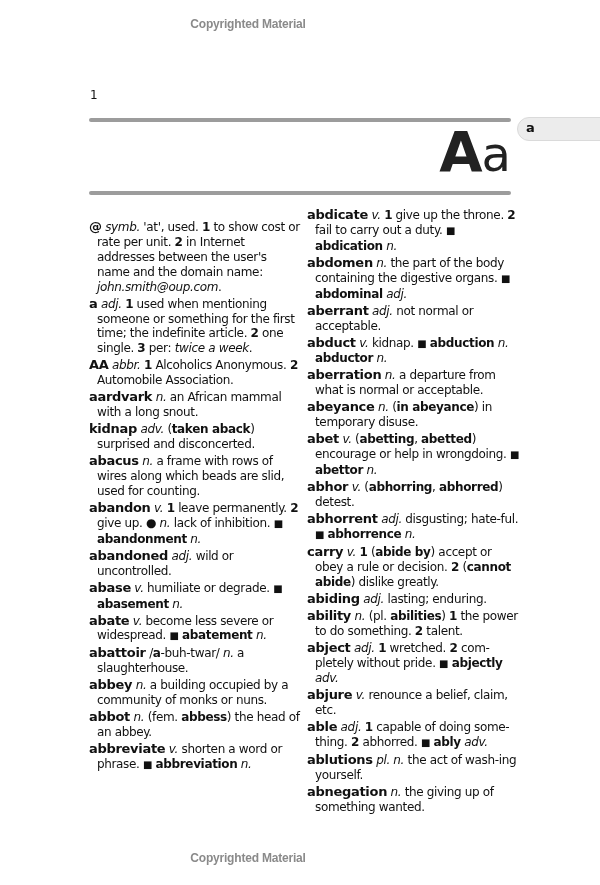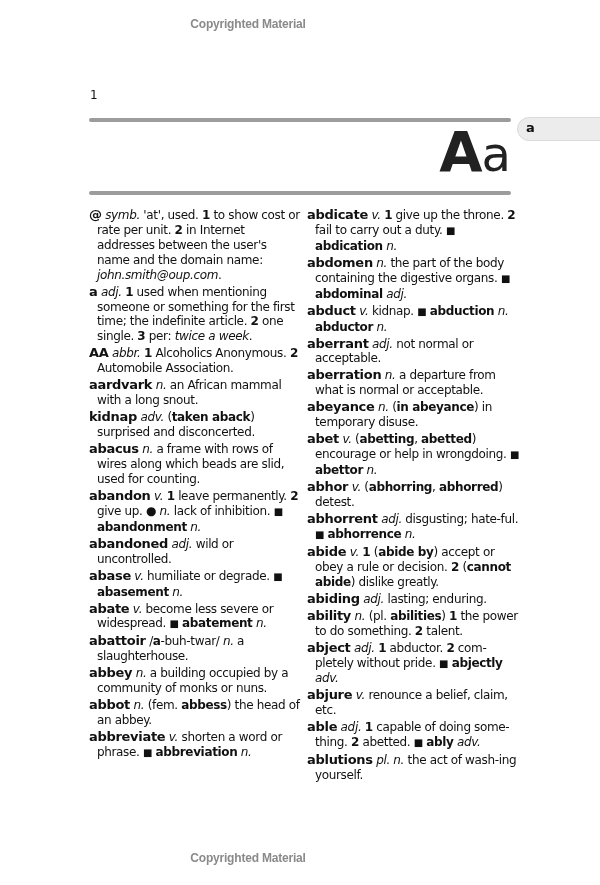--- a/index.html
+++ b/index.html
@@ -38,21 +38,21 @@
       box-sizing: border-box;
     }
     .thumb-tab span {
       position: absolute; left: 8px; top: 2px; font-weight: bold; font-size: 13px; color: #111;
     }
     .column {
       position: absolute; top: 208px; width: 212px;
       font-family: "DejaVu Sans", sans-serif; font-size: 12px; line-height: 14.9px;
       letter-spacing: -0.35px;
     }
-    .column.left { left: 89px; }
+    .column.left { left: 89px; margin-top: 12px; }
     .column.right { left: 307px; }
     .entry { margin: 0 0 2.1px 0; padding-left: 8px; text-indent: -8px; }
     .hw { font-weight: bold; font-size: 13px; letter-spacing: -0.3px; }
     .b { font-weight: bold; }
     .i { font-style: italic; }
     .sq { font-size: 10px; }
   </style>
 </head>
 <body>
 
@@ -80,29 +80,30 @@
     <div class="entry"><span class="hw">abase</span><span class="i"> v.</span><span> humiliate or degrade. </span><span class="sq">■</span><span> </span><span class="b">abasement</span><span> </span><span class="i">n.</span></div>
     <div class="entry"><span class="hw">abate</span><span class="i"> v.</span><span> become less severe or widespread. </span><span class="sq">■</span><span> </span><span class="b">abatement</span><span> </span><span class="i">n.</span></div>
     <div class="entry"><span class="hw">abattoir</span><span> /</span><span class="b">a</span><span>-buh-twar/ </span><span class="i">n.</span><span> a slaughterhouse.</span></div>
     <div class="entry"><span class="hw">abbey</span><span class="i"> n.</span><span> a building occupied by a community of monks or nuns.</span></div>
     <div class="entry"><span class="hw">abbot</span><span class="i"> n.</span><span> (fem. </span><span class="b">abbess</span><span>) the head of an abbey.</span></div>
     <div class="entry"><span class="hw">abbreviate</span><span class="i"> v.</span><span> shorten a word or phrase. </span><span class="sq">■</span><span> </span><span class="b">abbreviation</span><span> </span><span class="i">n.</span></div>
   </div>
 <div class="column right">
     <div class="entry"><span class="hw">abdicate</span><span class="i"> v.</span><span> </span><span class="b">1</span><span> give up the throne. </span><span class="b">2</span><span> fail to carry out a duty. </span><span class="sq">■</span><span> </span><span class="b">abdication</span><span> </span><span class="i">n.</span></div>
     <div class="entry"><span class="hw">abdomen</span><span class="i"> n.</span><span> the part of the body containing the digestive organs. </span><span class="sq">■</span><span> </span><span class="b">abdominal</span><span> </span><span class="i">adj.</span></div>
+    <div class="entry"><span class="hw">aberrant</span><span class="i"> adj.</span><span> not normal or acceptable.</span></div>
     <div class="entry"><span class="hw">abduct</span><span class="i"> v.</span><span> kidnap. </span><span class="sq">■</span><span> </span><span class="b">abduction</span><span> </span><span class="i">n.</span><span> </span><span class="b">abductor</span><span> </span><span class="i">n.</span></div>
-    <div class="entry"><span class="hw">aberrant</span><span class="i"> adj.</span><span> not normal or acceptable.</span></div>
     <div class="entry"><span class="hw">aberration</span><span class="i"> n.</span><span> a departure from what is normal or acceptable.</span></div>
     <div class="entry"><span class="hw">abeyance</span><span class="i"> n.</span><span> (</span><span class="b">in abeyance</span><span>) in temporary disuse.</span></div>
     <div class="entry"><span class="hw">abet</span><span class="i"> v.</span><span> (</span><span class="b">abetting</span><span>, </span><span class="b">abetted</span><span>) encourage or help in wrongdoing. </span><span class="sq">■</span><span> </span><span class="b">abettor</span><span> </span><span class="i">n.</span></div>
     <div class="entry"><span class="hw">abhor</span><span class="i"> v.</span><span> (</span><span class="b">abhorring</span><span>, </span><span class="b">abhorred</span><span>) detest.</span></div>
     <div class="entry"><span class="hw">abhorrent</span><span class="i"> adj.</span><span> disgusting; hate-ful. </span><span class="sq">■</span><span> </span><span class="b">abhorrence</span><span> </span><span class="i">n.</span></div>
-    <div class="entry"><span class="hw">abide</span><span class="i"> v.</span><span> </span><span class="b">1</span><span> (</span><span class="b">abide by</span><span>) accept or obey a rule or decision. </span><span class="b">2</span><span> (</span><span class="b">cannot abide</span><span>) dislike greatly.</span></div>
+    <div class="entry"><span class="hw">carry</span><span class="i"> v.</span><span> </span><span class="b">1</span><span> (</span><span class="b">abide by</span><span>) accept or obey a rule or decision. </span><span class="b">2</span><span> (</span><span class="b">cannot abide</span><span>) dislike greatly.</span></div>
     <div class="entry"><span class="hw">abiding</span><span class="i"> adj.</span><span> lasting; enduring.</span></div>
     <div class="entry"><span class="hw">ability</span><span class="i"> n.</span><span> (pl. </span><span class="b">abilities</span><span>) </span><span class="b">1</span><span> the power to do something. </span><span class="b">2</span><span> talent.</span></div>
-    <div class="entry"><span class="hw">abject</span><span class="i"> adj.</span><span> </span><span class="b">1</span><span> abductor. </span><span class="b">2</span><span> com-pletely without pride. </span><span class="sq">■</span><span> </span><span class="b">abjectly</span><span> </span><span class="i">adv.</span></div>
+    <div class="entry"><span class="hw">abject</span><span class="i"> adj.</span><span> </span><span class="b">1</span><span> wretched. </span><span class="b">2</span><span> com-pletely without pride. </span><span class="sq">■</span><span> </span><span class="b">abjectly</span><span> </span><span class="i">adv.</span></div>
     <div class="entry"><span class="hw">abjure</span><span class="i"> v.</span><span> renounce a belief, claim, etc.</span></div>
-    <div class="entry"><span class="hw">able</span><span class="i"> adj.</span><span> </span><span class="b">1</span><span> capable of doing some-thing. </span><span class="b">2</span><span> abetted. </span><span class="sq">■</span><span> </span><span class="b">ably</span><span> </span><span class="i">adv.</span></div>
+    <div class="entry"><span class="hw">able</span><span class="i"> adj.</span><span> </span><span class="b">1</span><span> capable of doing some-thing. </span><span class="b">2</span><span> abhorred. </span><span class="sq">■</span><span> </span><span class="b">ably</span><span> </span><span class="i">adv.</span></div>
     <div class="entry"><span class="hw">ablutions</span><span class="i"> pl. n.</span><span> the act of wash-ing yourself.</span></div>
+    <div class="entry"><span class="hw">abnegation</span><span class="i"> n.</span><span> the giving up of something wanted.</span></div>
   </div>
 
 <div class="copyright bottom">Copyrighted Material</div>
 
 </body></html>

